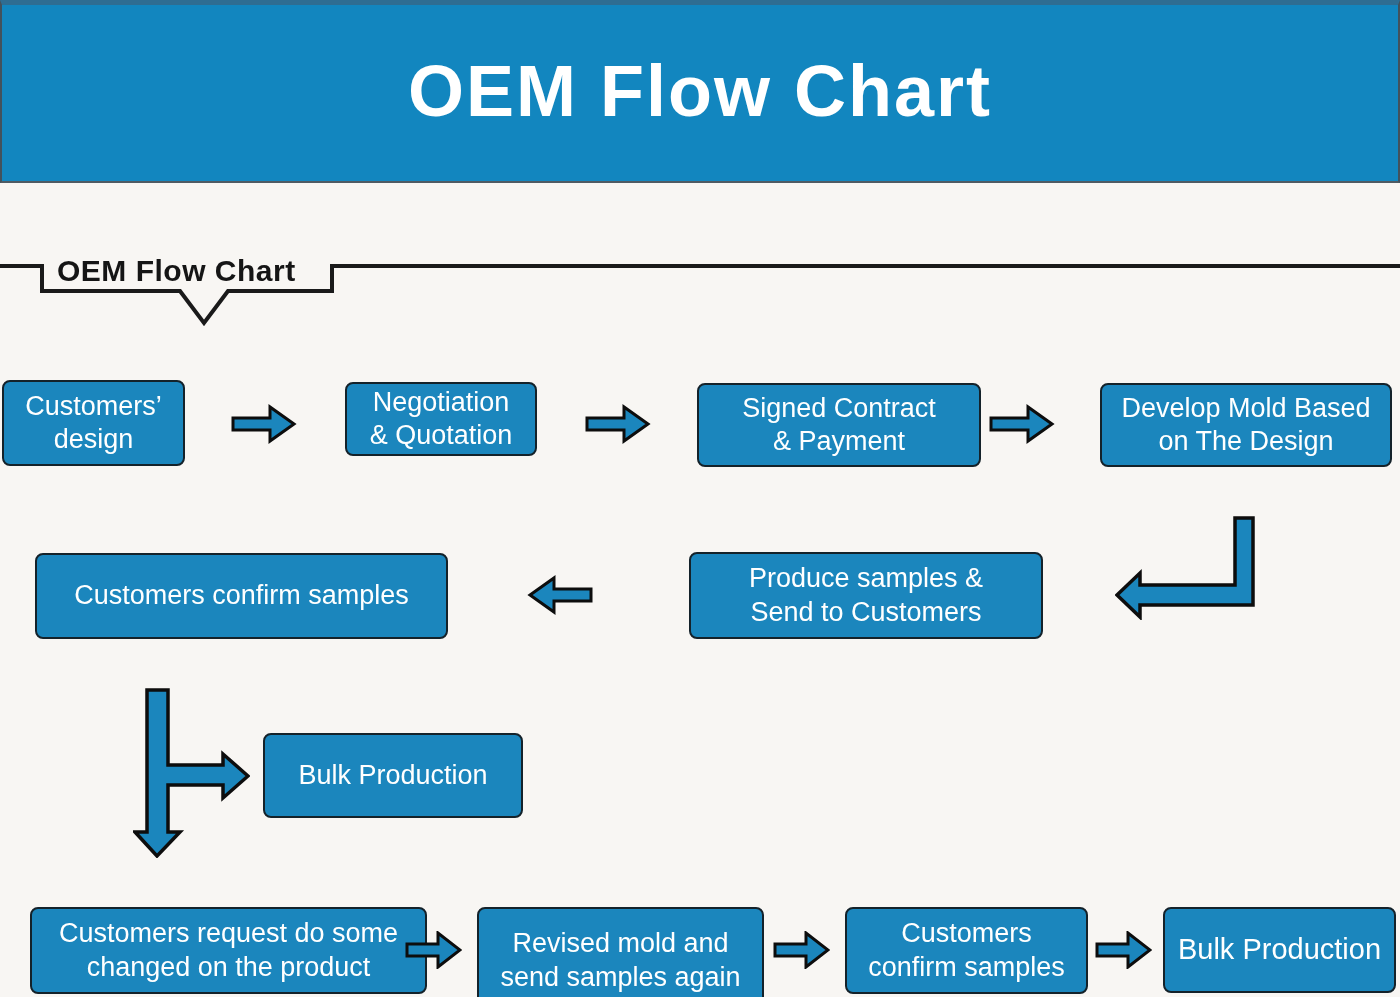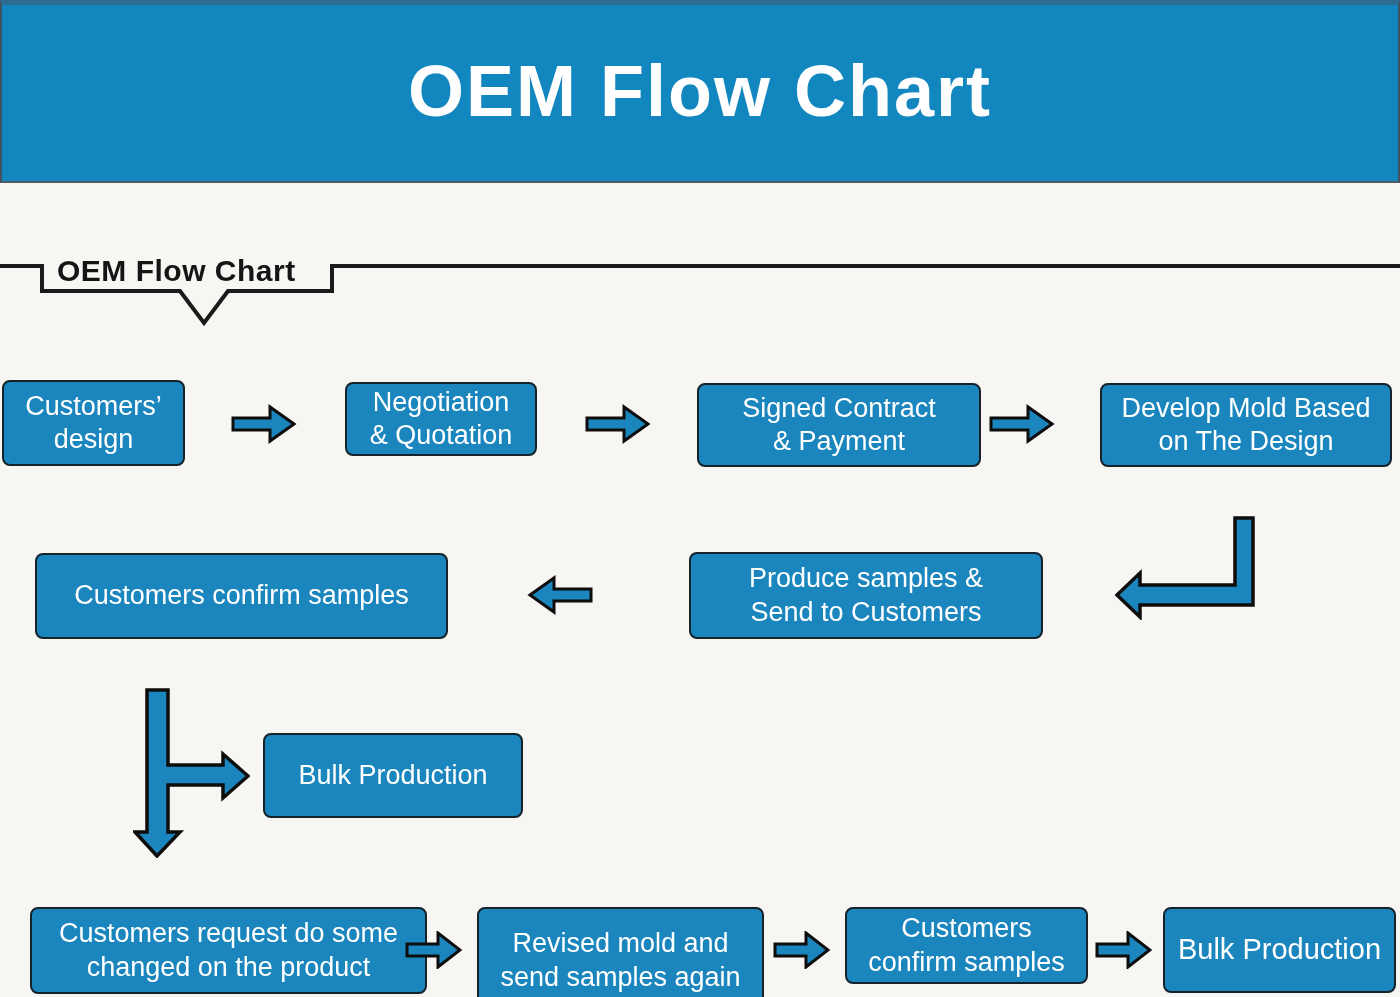--- a/index.html
+++ b/index.html
@@ -50,21 +50,21 @@
   }
   #n1  { left: 2px;    top: 380px; width: 183px; height: 86px; }
   #n2  { left: 345px;  top: 382px; width: 192px; height: 74px; }
   #n3  { left: 697px;  top: 383px; width: 284px; height: 84px; }
   #n4  { left: 1100px; top: 383px; width: 292px; height: 84px; }
   #n5  { left: 689px;  top: 552px; width: 354px; height: 87px; }
   #n6  { left: 35px;   top: 553px; width: 413px; height: 86px; }
   #n7  { left: 263px;  top: 733px; width: 260px; height: 85px; }
   #n8  { left: 2px;    top: 907px; width: 397px; height: 87px; margin-left: 28px; }
   #n9  { left: 477px;  top: 907px; width: 287px; height: 107px; }
-  #n10 { left: 845px;  top: 907px; width: 243px; height: 77px; }
+  #n10 { left: 845px;  top: 907px; width: 243px; height: 87px; }
   #n11 { left: 1163px; top: 907px; width: 233px; height: 86px; font-size: 29px; }
 
   
   .arrow { position: absolute; }
   #a1 { left: 231px;  top: 404px; }
   #a2 { left: 585px;  top: 404px; }
   #a3 { left: 989px;  top: 404px; }
   #a4 { left: 527px;  top: 575px; }
   #a5 { left: 405px;  top: 931px; }
   #a6 { left: 773px;  top: 931px; }

